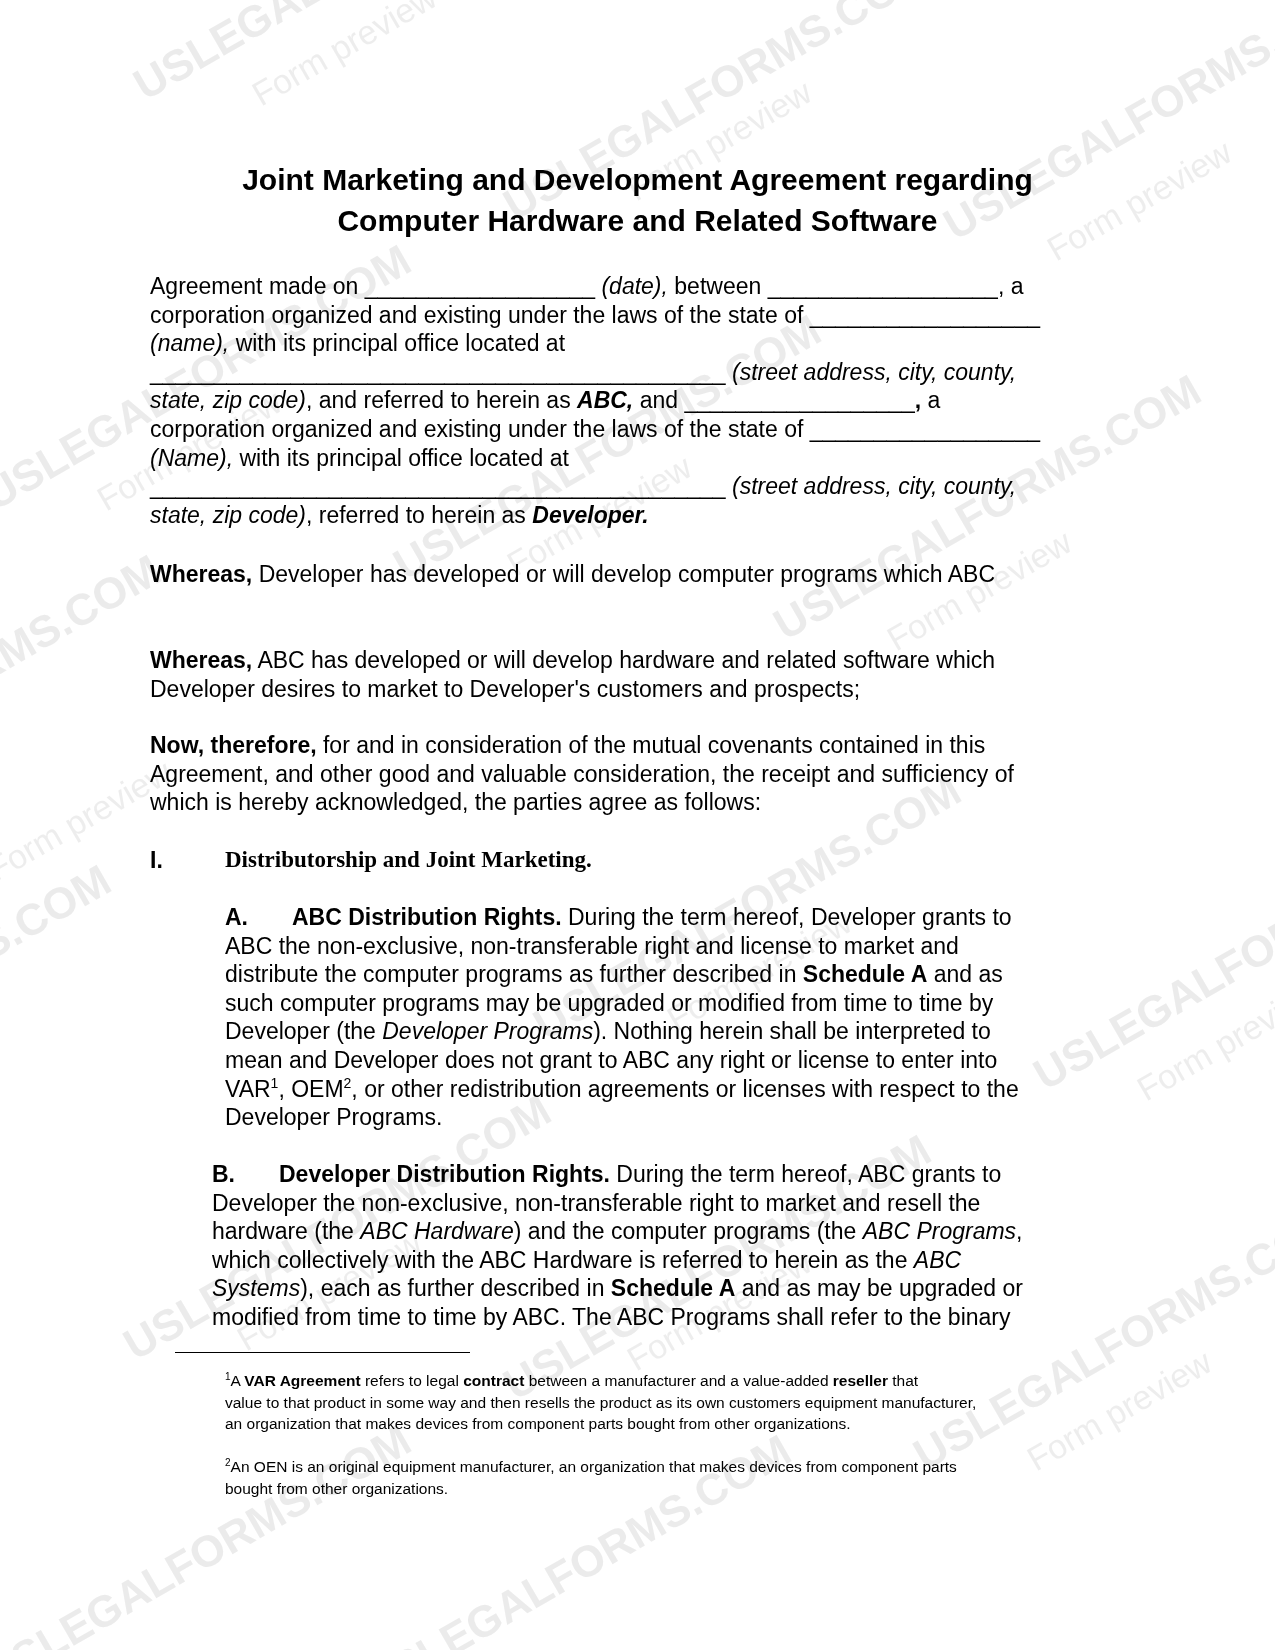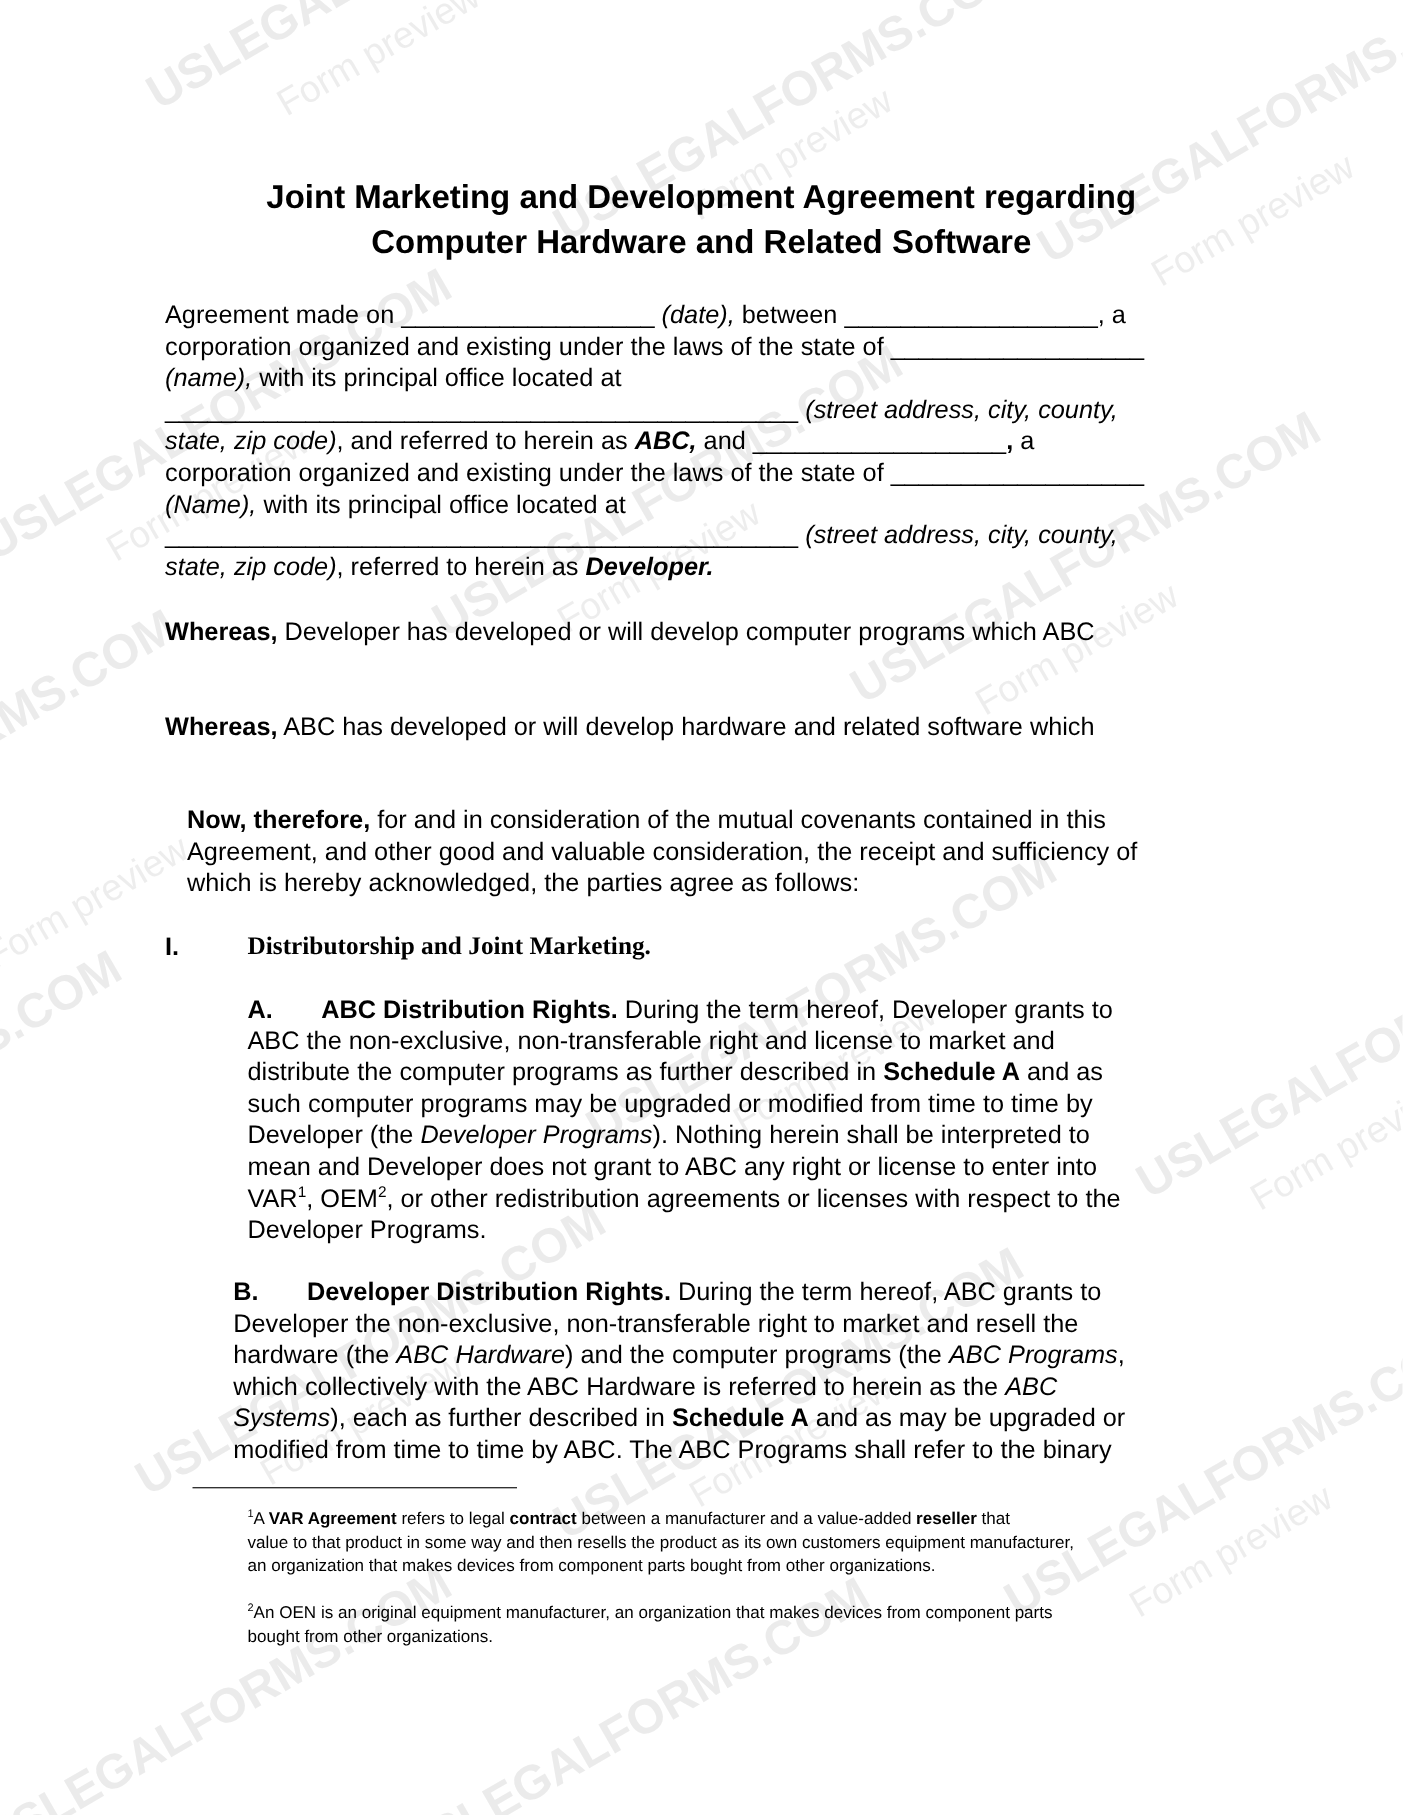--- a/index.html
+++ b/index.html
@@ -65,23 +65,24 @@
     <div class="line"><span>_____________________________________________ </span><i>(street address, city, county,</i></div>
     <div class="line"><i>state, zip code)</i><span>, referred to herein as </span><b><i>Developer.</i></b></div>
   </div>
 
   <div class="block" style="left:150px;top:560px;">
     <div class="line"><b>Whereas,</b><span> Developer has developed or will develop computer programs which ABC</span></div>
   </div>
 
   <div class="block" style="left:150px;top:646px;">
     <div class="line"><b>Whereas,</b><span> ABC has developed or will develop hardware and related software which</span></div>
+    <div class="line">Developer desires to market to Developer's customers and prospects;</div>
   </div>
 
-  <div class="block" style="left:150px;top:731px;margin-left:20px;">
+  <div class="block" style="left:150px;top:731px;">
     <div class="line"><b>Now, therefore,</b><span> for and in consideration of the mutual covenants contained in this</span></div>
     <div class="line">Agreement, and other good and valuable consideration, the receipt and sufficiency of</div>
     <div class="line">which is hereby acknowledged, the parties agree as follows:</div>
   </div>
 
   <div class="block" style="left:150px;top:846px;font-weight:bold;">
     <span>I.</span>
     <span style="position:absolute;left:75px;white-space:pre;font-family:Liberation Serif, serif;">Distributorship and Joint Marketing.</span>
   </div>
 

